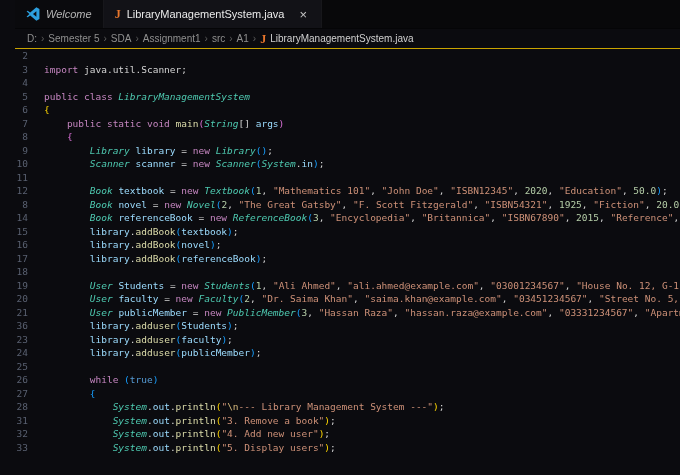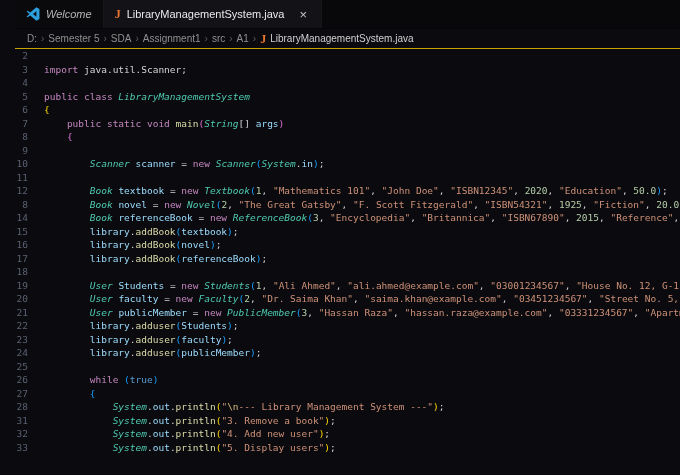--- a/index.html
+++ b/index.html
@@ -106,20 +106,21 @@
       <div class="line">
         <span class="ln">7</span>
         <span class="lc"><span class="pl">    </span><span class="kw">public static void </span><span class="fn">main</span><span class="b2">(</span><span class="type">String</span><span class="pl">[] </span><span class="var">args</span><span class="b2">)</span></span>
       </div>
       <div class="line">
         <span class="ln">8</span>
         <span class="lc"><span class="pl">    </span><span class="b2">{</span></span>
       </div>
       <div class="line">
         <span class="ln">9</span>
+        <span class="lc"><span class="pl">        </span><span class="type">Library</span><span class="pl"> </span><span class="var">library</span><span class="pl"> = </span><span class="kw">new</span><span class="pl"> </span><span class="type">Library</span><span class="b3">()</span><span class="pl">;</span></span>
       </div>
       <div class="line">
         <span class="ln">10</span>
         <span class="lc"><span class="pl">        </span><span class="type">Scanner</span><span class="pl"> </span><span class="var">scanner</span><span class="pl"> = </span><span class="kw">new</span><span class="pl"> </span><span class="type">Scanner</span><span class="b3">(</span><span class="type">System</span><span class="pl">.</span><span class="var">in</span><span class="b3">)</span><span class="pl">;</span></span>
       </div>
       <div class="line">
         <span class="ln">11</span>
         <span class="lc"></span>
       </div>
       <div class="line">
@@ -156,21 +157,21 @@
       </div>
       <div class="line">
         <span class="ln">20</span>
         <span class="lc"><span class="pl">        </span><span class="type">User</span><span class="pl"> </span><span class="var">faculty</span><span class="pl"> = </span><span class="kw">new</span><span class="pl"> </span><span class="type">Faculty</span><span class="b3">(</span><span class="num">2</span><span class="pl">, </span><span class="str">"Dr. Saima Khan"</span><span class="pl">, </span><span class="str">"saima.khan@example.com"</span><span class="pl">, </span><span class="str">"03451234567"</span><span class="pl">, </span><span class="str">"Street No. 5,</span></span>
       </div>
       <div class="line">
         <span class="ln">21</span>
         <span class="lc"><span class="pl">        </span><span class="type">User</span><span class="pl"> </span><span class="var">publicMember</span><span class="pl"> = </span><span class="kw">new</span><span class="pl"> </span><span class="type">PublicMember</span><span class="b3">(</span><span class="num">3</span><span class="pl">, </span><span class="str">"Hassan Raza"</span><span class="pl">, </span><span class="str">"hassan.raza@example.com"</span><span class="pl">, </span><span class="str">"03331234567"</span><span class="pl">, </span><span class="str">"Apartm</span></span>
       </div>
       <div class="line">
-        <span class="ln">22</span>
+        <span class="ln">36</span>
         <span class="lc"><span class="pl">        </span><span class="var">library</span><span class="pl">.</span><span class="fn">adduser</span><span class="b3">(</span><span class="var">Students</span><span class="b3">)</span><span class="pl">;</span></span>
       </div>
       <div class="line">
         <span class="ln">23</span>
         <span class="lc"><span class="pl">        </span><span class="var">library</span><span class="pl">.</span><span class="fn">adduser</span><span class="b3">(</span><span class="var">faculty</span><span class="b3">)</span><span class="pl">;</span></span>
       </div>
       <div class="line">
         <span class="ln">24</span>
         <span class="lc"><span class="pl">        </span><span class="var">library</span><span class="pl">.</span><span class="fn">adduser</span><span class="b3">(</span><span class="var">publicMember</span><span class="b3">)</span><span class="pl">;</span></span>
       </div>

